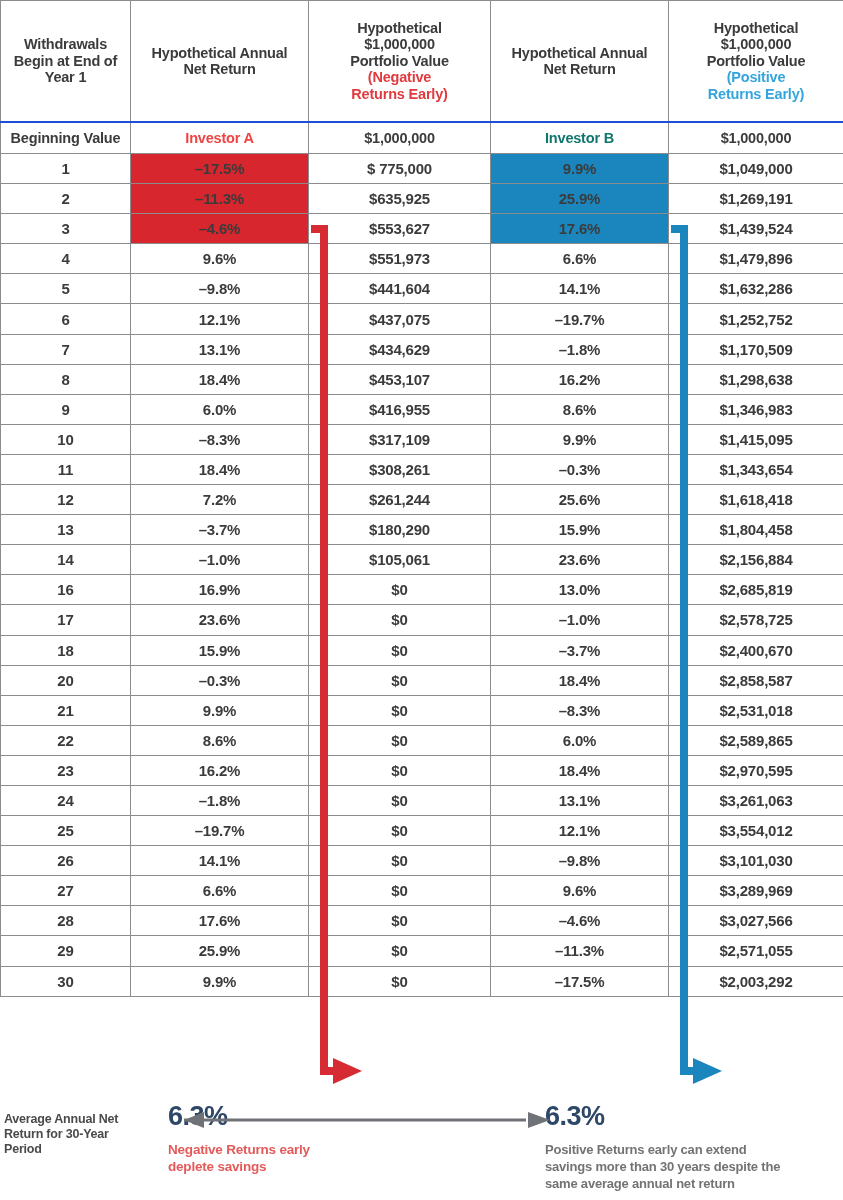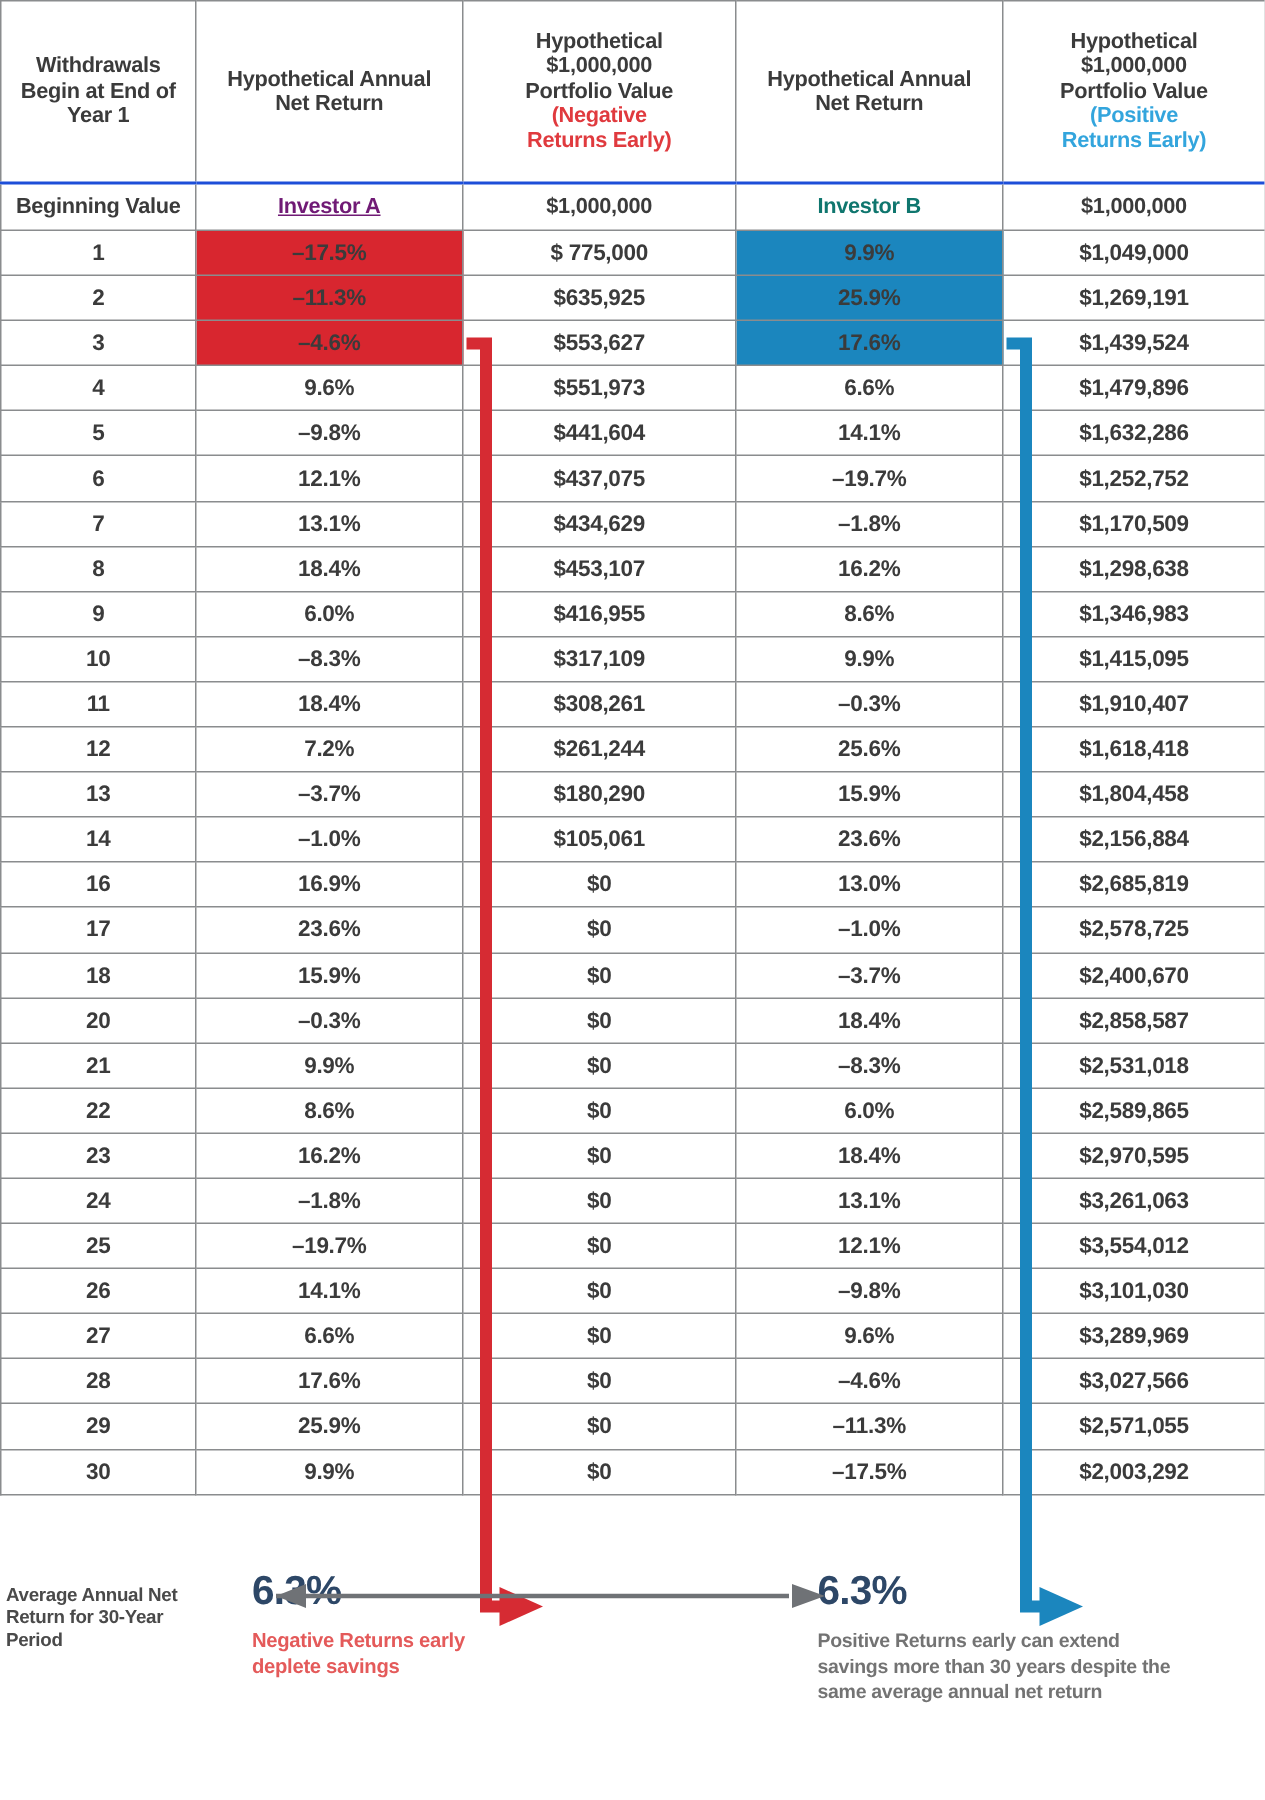--- a/index.html
+++ b/index.html
@@ -41,31 +41,31 @@
     font-size:14.5px;
     line-height:16.5px;
     padding:2px 4px;
     border-bottom:2px solid #1d4ed8;
   }
   thead th .hl{display:block;}
   thead th .red{color:#e03a3e;display:block;}
   thead th .blue{color:#33a5dd;display:block;}
 
   tr.begin td{height:30px;font-size:14.5px;}
-  tr.begin td.invA{color:#701a75;text-decoration:underline;}
+  tr.begin td.invA{color:#ef4444;}
   tr.begin td.invB{color:#0f766e;}
 
   td.hiA{background:#d8262f;color:#ffffff;border-color:#6d6f71;}
   td.hiB{background:#1b86be;color:#ffffff;border-color:#6d6f71;}
 
   
   .arrows{position:absolute;left:0;top:0;width:843px;height:1200px;pointer-events:none;}
 
   
-  .footer{position:absolute;left:0;top:1040px;width:843px;height:104px;}
+  .footer{position:absolute;left:0;top:1096px;width:843px;height:104px;}
   .avg-label{
     position:absolute;left:4px;top:16px;width:125px;
     font-size:12.5px;line-height:15px;font-weight:bold;color:#4a4a4a;
     letter-spacing:-0.2px;
   }
   .avg-left{
     position:absolute;left:168px;top:5px;
     font-size:27px;font-weight:bold;color:#2d4767;letter-spacing:-0.5px;
   }
   .avg-right{
@@ -204,21 +204,21 @@
           <td>–8.3%</td>
           <td>$317,109</td>
           <td>9.9%</td>
           <td>$1,415,095</td>
         </tr>
         <tr>
           <td>11</td>
           <td>18.4%</td>
           <td>$308,261</td>
           <td>–0.3%</td>
-          <td>$1,910,407</td>
+          <td>$1,343,654</td>
         </tr>
         <tr>
           <td>12</td>
           <td>7.2%</td>
           <td>$261,244</td>
           <td>25.6%</td>
           <td>$1,618,418</td>
         </tr>
         <tr>
           <td>13</td>

